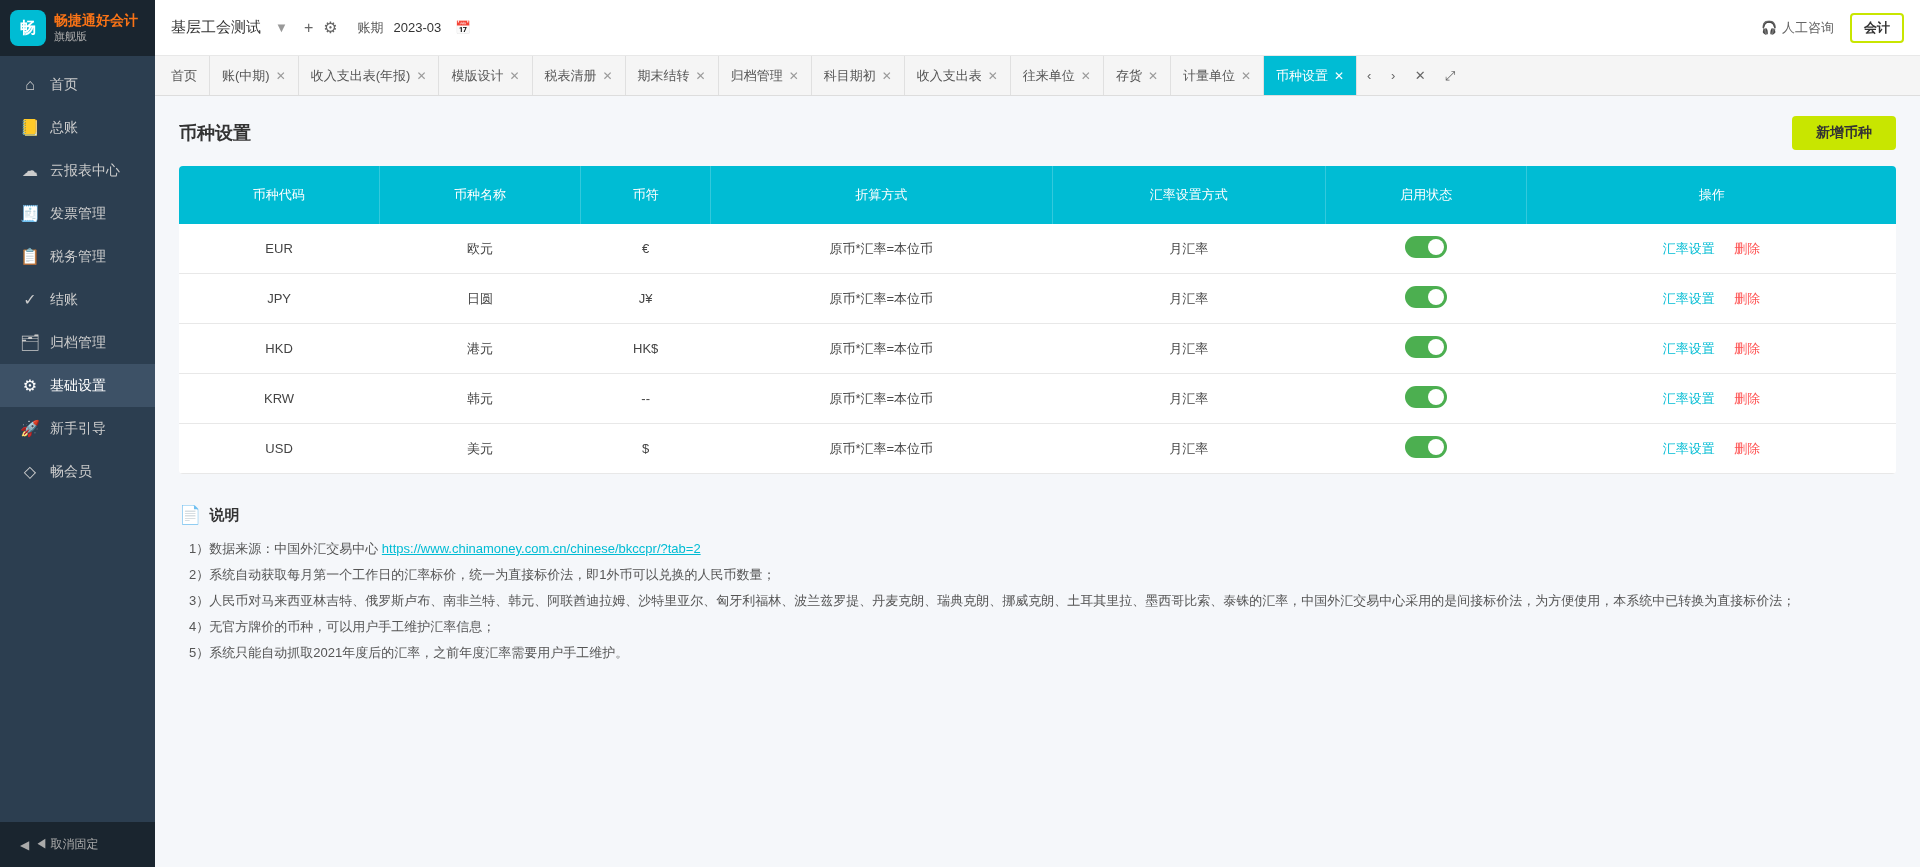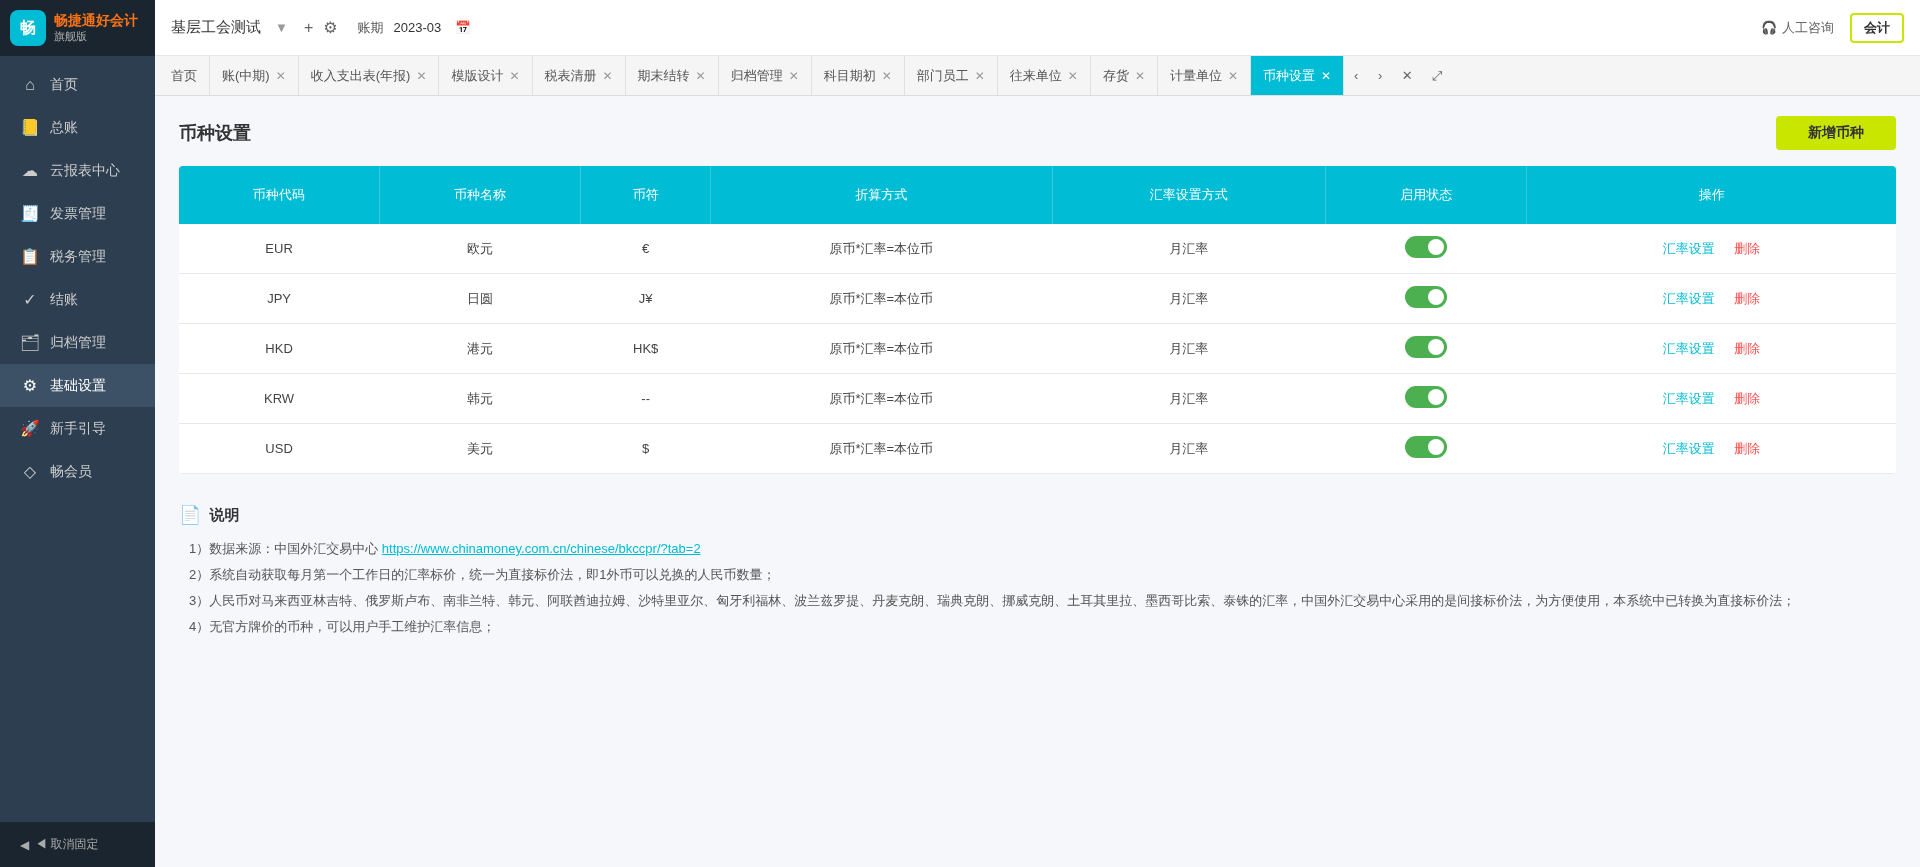--- a/index.html
+++ b/index.html
@@ -62,21 +62,21 @@
     .tab-close-all { width: 30px; height: 40px; display: flex; align-items: center; justify-content: center; cursor: pointer; color: #666; flex-shrink: 0; }
     .tab-expand { width: 30px; height: 40px; display: flex; align-items: center; justify-content: center; cursor: pointer; color: #666; flex-shrink: 0; }
 
     
     .content { flex: 1; padding: 20px 24px; overflow-y: auto; background: #f5f7fa; }
 
     
     .page-header { display: flex; align-items: center; justify-content: space-between; margin-bottom: 16px; }
     .page-title { font-size: 18px; font-weight: bold; color: #333; }
     .btn-new {
-      background: #c8e600; color: #333; border: none; border-radius: 4px; padding: 8px 32px; font-size: 14px; font-weight: bold; cursor: pointer;
+      background: #c8e600; color: #333; border: none; border-radius: 4px; padding: 8px 24px; font-size: 14px; font-weight: bold; cursor: pointer;
     }
 
     
     .data-table { width: 100%; border-collapse: collapse; background: #fff; border-radius: 4px; overflow: hidden; }
     .data-table thead tr { background: #00bcd4; }
     .data-table thead th { color: #fff; font-weight: 500; padding: 20px 10px; text-align: center; font-size: 13px; border-right: 1px solid rgba(255,255,255,0.2); }
     .data-table thead th:last-child { border-right: none; }
     .data-table tbody tr { border-bottom: 1px solid #e8e8e8; }
     .data-table tbody td { padding: 12px 10px; text-align: center; color: #444; font-size: 13px; }
 
@@ -204,21 +204,21 @@
     </div>
     <div class="tab-item">
       <span>归档管理</span>
       <span class="tab-close">✕</span>
     </div>
     <div class="tab-item">
       <span>科目期初</span>
       <span class="tab-close">✕</span>
     </div>
     <div class="tab-item">
-      <span>部门员工</span>
+      <span>收入支出表</span>
       <span class="tab-close">✕</span>
     </div>
     <div class="tab-item">
       <span>往来单位</span>
       <span class="tab-close">✕</span>
     </div>
     <div class="tab-item">
       <span>存货</span>
       <span class="tab-close">✕</span>
     </div>
@@ -323,16 +323,17 @@
       <div class="note-title">
         <span class="note-icon">📄</span>
         <span>说明</span>
       </div>
       <ul class="note-list" id="note-list">
 
       <li>1）数据来源：中国外汇交易中心 <a class="note-link" href="#">https://www.chinamoney.com.cn/chinese/bkccpr/?tab=2</a></li>
           <li>2）系统自动获取每月第一个工作日的汇率标价，统一为直接标价法，即1外币可以兑换的人民币数量；</li>
           <li>3）人民币对马来西亚林吉特、俄罗斯卢布、南非兰特、韩元、阿联酋迪拉姆、沙特里亚尔、匈牙利福林、波兰兹罗提、丹麦克朗、瑞典克朗、挪威克朗、土耳其里拉、墨西哥比索、泰铢的汇率，中国外汇交易中心采用的是间接标价法，为方便使用，本系统中已转换为直接标价法；</li>
           <li>4）无官方牌价的币种，可以用户手工维护汇率信息；</li>
+          <li>5）系统只能自动抓取2021年度后的汇率，之前年度汇率需要用户手工维护。</li>
         </ul>
     </div>
   </div>
 </div>
 
 </body></html>

